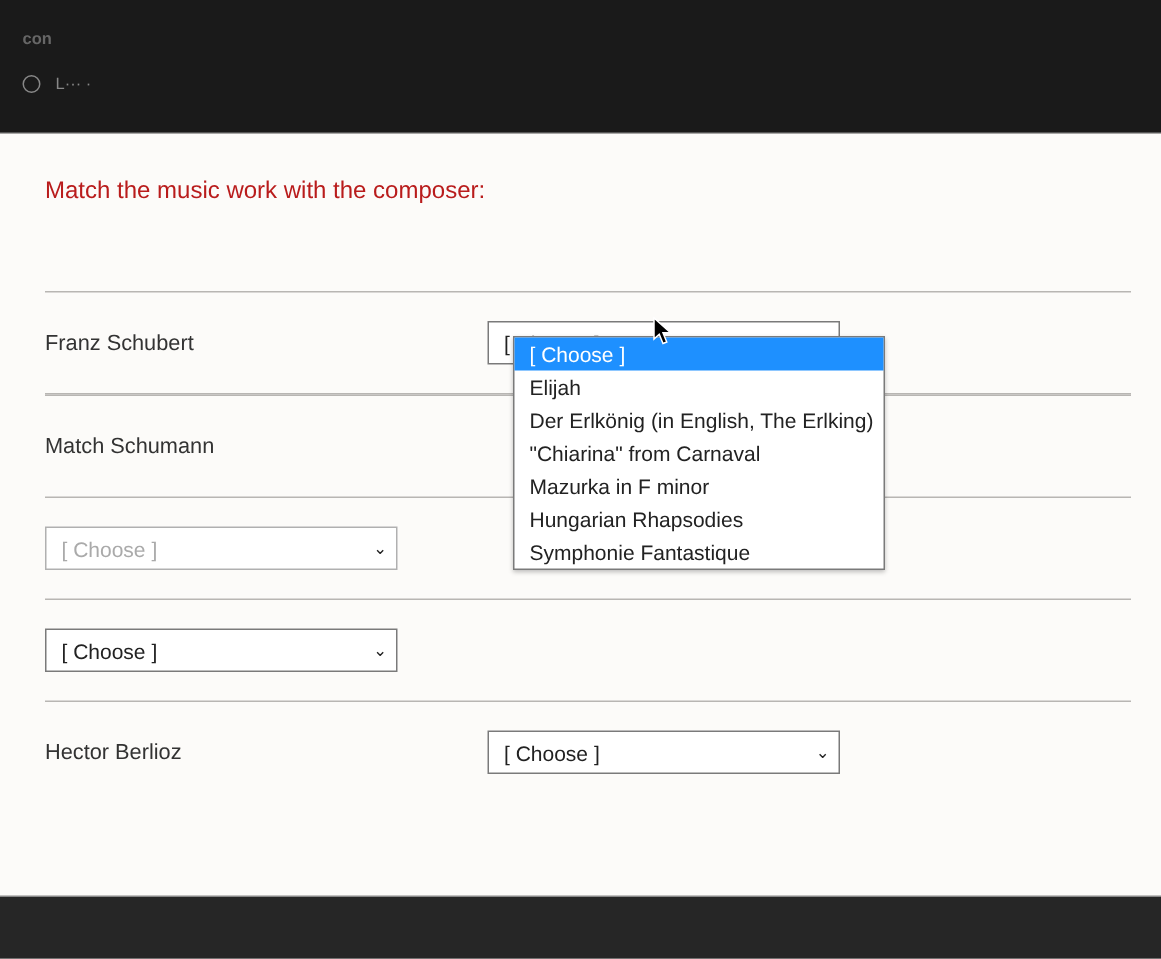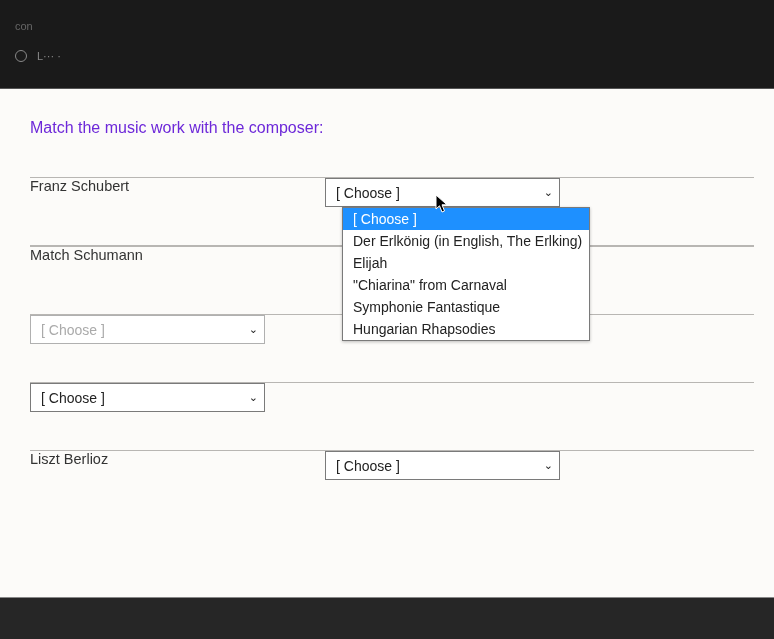--- a/index.html
+++ b/index.html
@@ -14,51 +14,51 @@
       background: #1a1a1a;
       overflow: hidden;
     }
     .top-bar {
       height: 88px;
       background: #1a1a1a;
       color: #888;
       font-size: 12px;
       padding: 20px 15px 0;
     }
-    .top-bar .line1 { color: #666; font-size: 11px; }
+    .top-bar .line1 { color: #666; font-size: 11px; font-weight: bold; }
     .top-bar .line2 { margin-top: 18px; color: #888; font-size: 11px; display: flex; align-items: center; gap: 10px;}
     .circle-icon {
       width: 12px; height: 12px; border-radius: 50%;
       border: 1.5px solid #888; display: inline-block;
     }
     .content-panel {
       background: #fcfbf9;
       height: 510px;
       border-top: 1px solid #555;
       border-bottom: 1px solid #888;
       padding: 30px 20px 0 30px;
       position: relative;
     }
     .instruction {
       font-size: 16px;
-      color: #6d28d9;
+      color: #b91c1c;
       font-weight: 500;
-      margin-bottom: 40px;
+      margin-bottom: 57px;
     }
     .rows {
       position: relative;
     }
     .hr-line {
       border: none;
       border-top: 1px solid #b8b6b3;
       margin: 0;
     }
     .row {
       display: flex;
-      align-items: flex-start;
+      align-items: center;
       height: 67px;
       position: relative;
     }
     .composer-cell {
       width: 295px;
       font-size: 14.5px;
       color: #333;
       font-weight: 500;
     }
     .select-box {
@@ -150,25 +150,26 @@
       </div>
 
       <div class="cursor">
         <svg width="16" height="20" viewBox="0 0 16 20">
           <path d="M1 1 L1 15 L4.5 11.8 L7 18 L9.5 17 L7 10.8 L12 10.8 Z" fill="#000" stroke="#fff" stroke-width="1"></path>
         </svg>
       </div>
 
       <div class="dropdown">
         <div class="dropdown-item highlight">[ Choose ]</div>
+        <div class="dropdown-item">Elijah</div>
         <div class="dropdown-item">Der Erlkönig (in English, The Erlking)</div>
-        <div class="dropdown-item">Elijah</div>
         <div class="dropdown-item">"Chiarina" from Carnaval</div>
+        <div class="dropdown-item">Mazurka in F minor</div>
+        <div class="dropdown-item">Hungarian Rhapsodies</div>
         <div class="dropdown-item">Symphonie Fantastique</div>
-        <div class="dropdown-item">Hungarian Rhapsodies</div>
       </div>
     </div>
     <hr class="hr-line">
 
     <hr class="hr-line">
 
     <div class="row">
       <div class="composer-cell">Match Schumann</div>
     </div>
     <hr class="hr-line">
@@ -183,21 +184,21 @@
 
     <div class="row">
       <div class="select-box">
         <span class="sel-text">[ Choose ]</span>
         <span class="chev">⌄</span>
       </div>
     </div>
     <hr class="hr-line">
 
     <div class="row">
-      <div class="composer-cell">Liszt Berlioz</div>
+      <div class="composer-cell">Hector Berlioz</div>
       <div class="select-box">
         <span class="sel-text">[ Choose ]</span>
         <span class="chev">⌄</span>
       </div>
     </div>
 
   </div>
 </div>
 
 <div class="bottom-band"></div>

